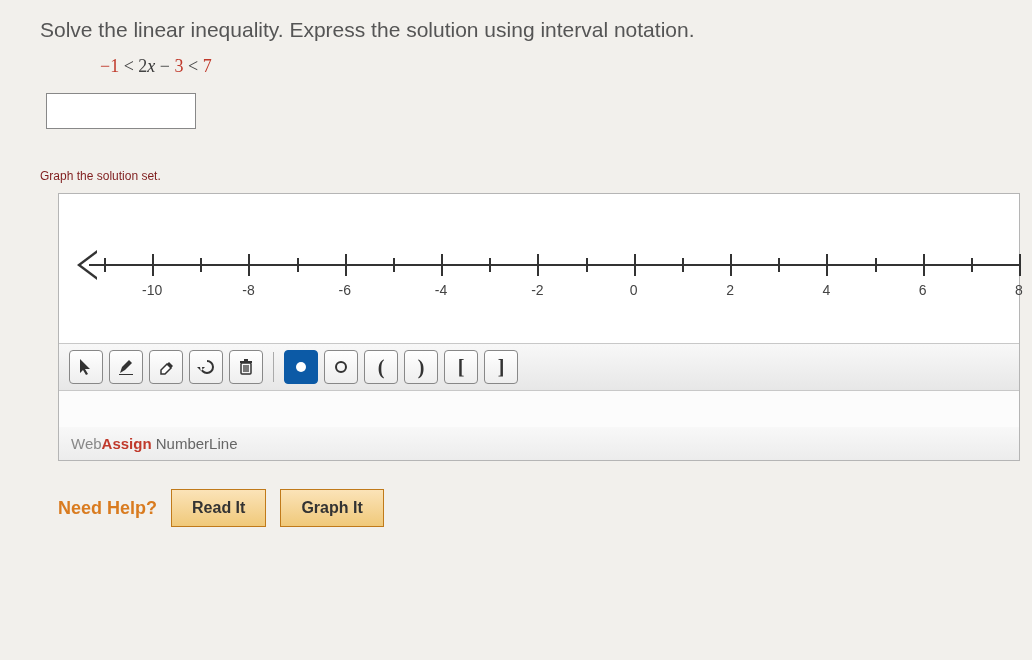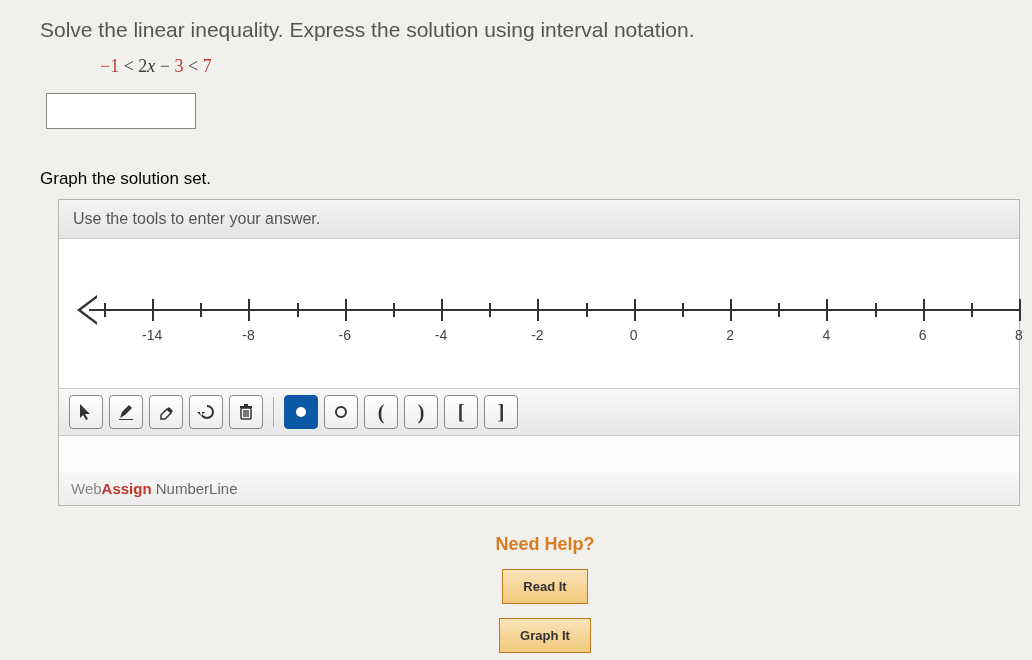--- a/index.html
+++ b/index.html
@@ -31,22 +31,22 @@
   .eq-var { font-style: italic; color: #333; }
   .answer-box {
     width: 150px;
     height: 36px;
     border: 1px solid #888;
     background: #fff;
     margin-bottom: 40px;
     margin-left: 6px;
   }
   .graph-label {
-    font-size: 17px;
-    color: #000000;
+    font-size: 12px;
+    color: #7f1d1d;
     margin-bottom: 10px;
   }
   .widget {
     border: 1px solid #b5b5b5;
     background: #fcfcfc;
     margin-left: 18px;
     width: 962px;
   }
   .widget-header {
     background: linear-gradient(#f3f3f3, #e5e5e5);
@@ -146,32 +146,31 @@
     margin-top: 36px;
   }
   .wa-web { color: #888; }
   .wa-assign { color: #c0392b; font-weight: bold; }
   .need-help {
     margin-top: 28px;
     margin-left: 18px;
     display: flex;
     align-items: center;
     gap: 14px;
-    flex-direction: column;
   }
   .need-help-label {
     color: #d97b1f;
     font-weight: bold;
     font-size: 18px;
   }
   .help-btn {
     border: 1px solid #c07a1a;
     background: linear-gradient(#fbe3b8, #f0c97a);
     padding: 9px 20px;
-    font-size: 13px;
+    font-size: 16px;
     font-weight: bold;
     color: #333;
     cursor: pointer;
   }
 </style>
 </head>
 <body>
 
 <div class="page">
   <div class="prompt">Solve the linear inequality. Express the solution using interval notation.</div>
@@ -184,29 +183,28 @@
     <span class="eq-red">3</span>
     <span>&lt;</span>
     <span class="eq-red">7</span>
   </div>
 
   <input type="text" class="answer-box" value="" style="">
 
   <div class="graph-label">Graph the solution set.</div>
 
   <div class="widget">
-    <div class="widget-header">Use the tools to enter your answer.</div>
 
     <div class="canvas">
       <div class="arrowhead"></div>
       <div class="numberline"></div>
       <div id="ticks-container">
           <div class="tick minor" style="left: 45px;"></div>
           <div class="tick major" style="left: 93.1579px;"></div>
-          <div class="tick-label" style="left: 93.1579px;">-14</div>
+          <div class="tick-label" style="left: 93.1579px;">-10</div>
           <div class="tick minor" style="left: 141.316px;"></div>
           <div class="tick major" style="left: 189.474px;"></div>
           <div class="tick-label" style="left: 189.474px;">-8</div>
           <div class="tick minor" style="left: 237.632px;"></div>
           <div class="tick major" style="left: 285.789px;"></div>
           <div class="tick-label" style="left: 285.789px;">-6</div>
           <div class="tick minor" style="left: 333.947px;"></div>
           <div class="tick major" style="left: 382.105px;"></div>
           <div class="tick-label" style="left: 382.105px;">-4</div>
           <div class="tick minor" style="left: 430.263px;"></div>

